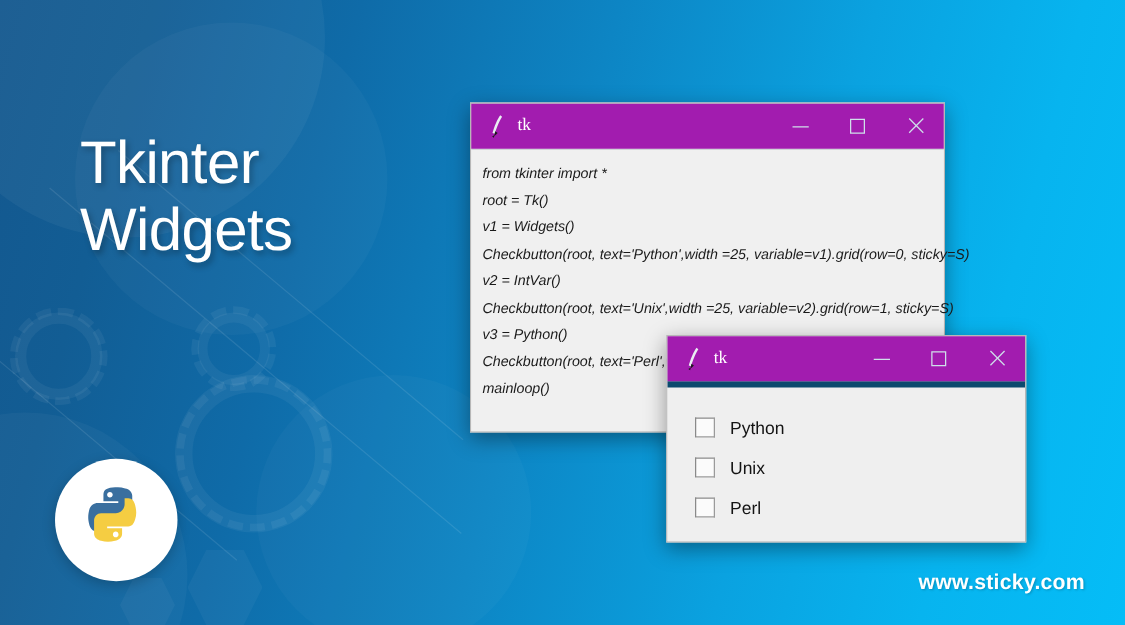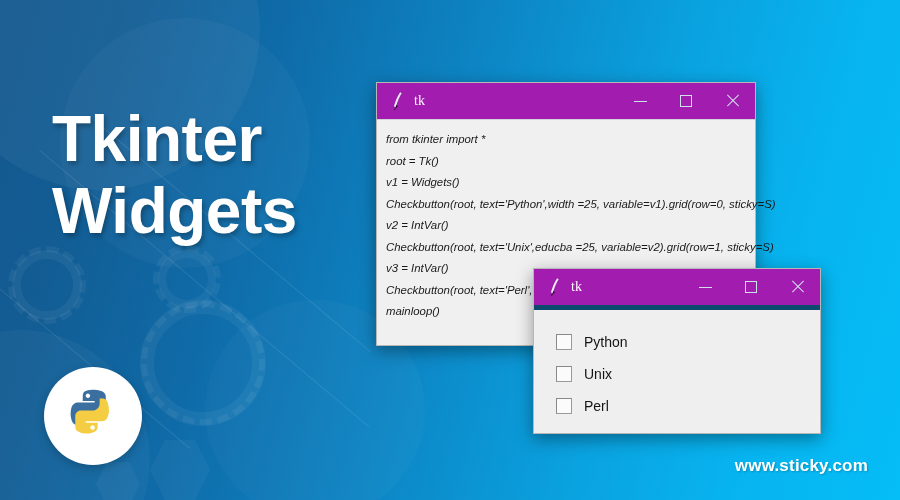--- a/index.html
+++ b/index.html
@@ -73,25 +73,25 @@
     width: 60px; height: 60px;
     background: rgba(255,255,255,0.040);
     clip-path: polygon(25% 0%, 75% 0%, 100% 50%, 75% 100%, 25% 100%, 0% 50%);
   }
   .h1 { left: 150px; top: 440px; }
   .h2 { left: 96px;  top: 462px; width: 44px; height: 44px; }
 
   
   .headline {
     position: absolute;
-    left: 52px;
+    left: 64px;
     top: 104px;
     color: #ffffff;
-    font-size: 64px;
-    font-weight: bold;
+    font-size: 48px;
+    font-weight: normal;
     line-height: 1.12;
     letter-spacing: -0.5px;
     text-shadow: 2px 3px 5px rgba(0,0,0,0.28);
   }
   .headline .l2 { display: block; }
 
   
   .py-logo {
     position: absolute;
     left: 44px;
@@ -301,22 +301,22 @@
             <span class="close-glyph"></span>
           </div>
       </div>
     </div>
     <div class="code-body">
       <div class="code-line">from tkinter import *</div>
       <div class="code-line">root = Tk()</div>
       <div class="code-line">v1 = Widgets()</div>
       <div class="code-line">Checkbutton(root, text='Python',width =25, variable=v1).grid(row=0, sticky=S)</div>
       <div class="code-line">v2 = IntVar()</div>
-      <div class="code-line">Checkbutton(root, text='Unix',educba =25, variable=v2).grid(row=1, sticky=S)</div>
-      <div class="code-line">v3 = IntVar()</div>
+      <div class="code-line">Checkbutton(root, text='Unix',width =25, variable=v2).grid(row=1, sticky=S)</div>
+      <div class="code-line">v3 = Python()</div>
       <div class="code-line">Checkbutton(root, text='Perl',width =25, variable=v3).grid(row=2, sticky=S)</div>
       <div class="code-line">mainloop()</div>
     </div>
   </div>
 
   <div class="tkwin" id="win-check">
     <div class="tk-titlebar">
       <svg class="tk-icon" viewBox="0 0 24 24">
         <path d="M15.5 2.4c-1.2 1.6-2.6 4.1-3.8 6.9-1.3 3-2.4 6.2-3 8.6l2 .7c.7-2.5 1.8-5.6 3-8.4 1.2-2.8 2.4-5.1 3.4-6.6z" fill="#e9eef2"></path>
         <path d="M11.1 16.4c-.4 1.5-.7 2.9-.8 4 .9-.6 1.9-1.5 2.9-2.6z" fill="#1a1a1a"></path>

